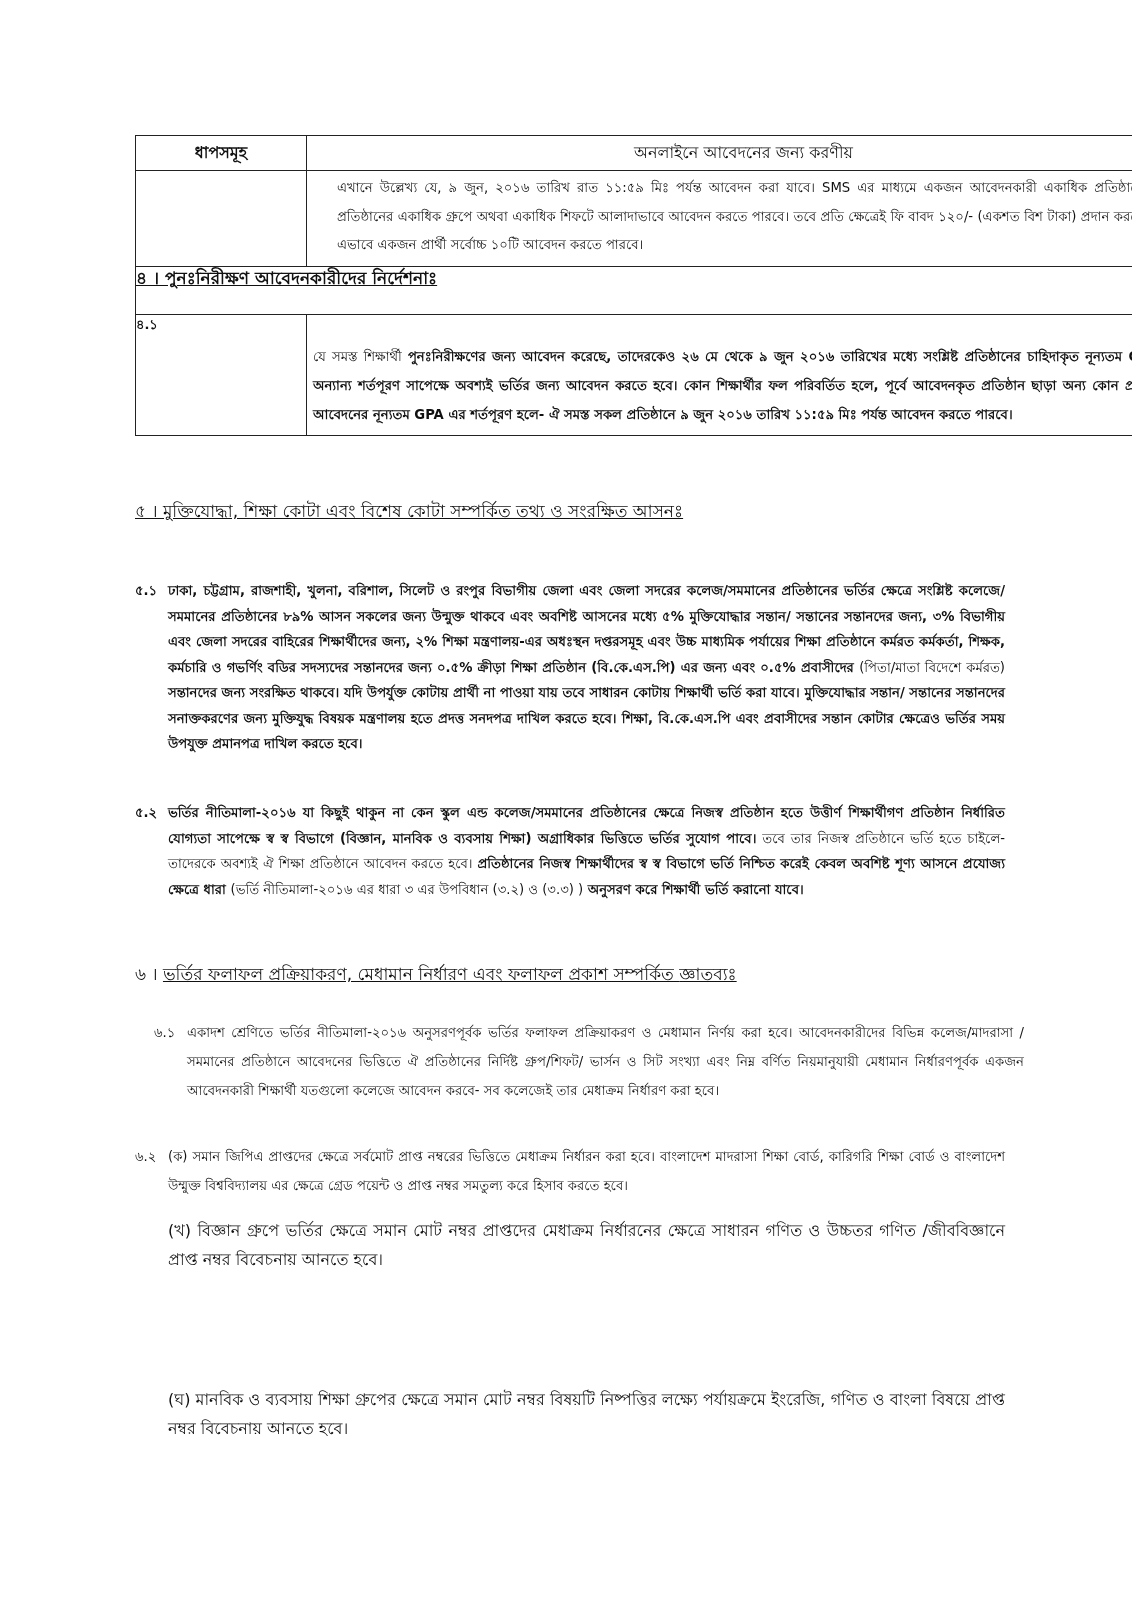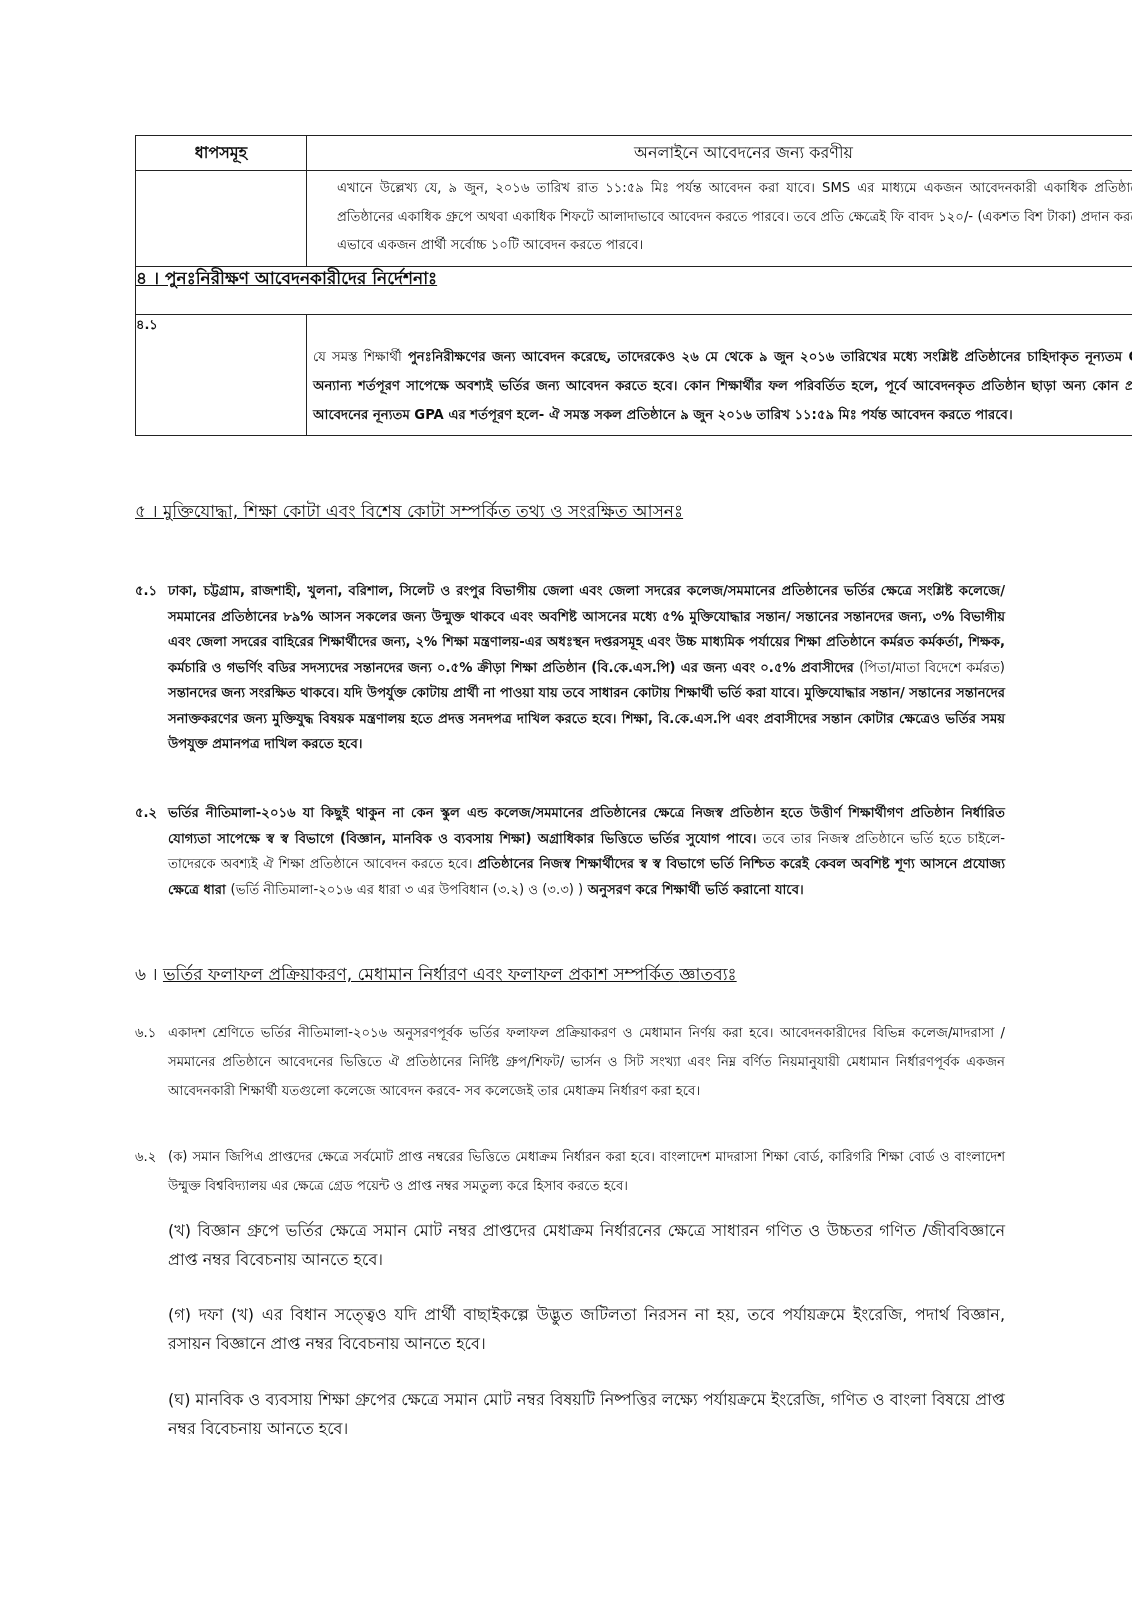--- a/index.html
+++ b/index.html
@@ -74,27 +74,26 @@
 
   <div class="para bold" style="top:800px;">
     <span class="num">৫.২</span>
     <div class="body"><span>ভর্তির নীতিমালা-২০১৬ যা কিছুই থাকুন না কেন স্কুল এন্ড কলেজ/সমমানের প্রতিষ্ঠানের ক্ষেত্রে নিজস্ব প্রতিষ্ঠান হতে উত্তীর্ণ শিক্ষার্থীগণ প্রতিষ্ঠান নির্ধারিত যোগ্যতা সাপেক্ষে স্ব স্ব বিভাগে (বিজ্ঞান, মানবিক ও ব্যবসায় শিক্ষা) অগ্রাধিকার ভিত্তিতে ভর্তির সুযোগ পাবে।</span><span class="normal"> তবে তার নিজস্ব প্রতিষ্ঠানে ভর্তি হতে চাইলে- তাদেরকে অবশ্যই ঐ শিক্ষা প্রতিষ্ঠানে আবেদন করতে হবে। </span><span>প্রতিষ্ঠানের নিজস্ব শিক্ষার্থীদের স্ব স্ব বিভাগে ভর্তি নিশ্চিত করেই কেবল অবশিষ্ট শূণ্য আসনে প্রযোজ্য ক্ষেত্রে ধারা </span><span class="normal">(ভর্তি নীতিমালা-২০১৬ এর ধারা ৩ এর উপবিধান (৩.২) ও (৩.৩) )</span><span> অনুসরণ করে শিক্ষার্থী ভর্তি করানো যাবে।</span></div>
   </div>
 
   <div class="section-heading" style="top:963px;">
     <span>৬ । </span><span class="u"><span>ভর্তির ফলাফল প্রক্রিয়াকরণ, মেধামান নির্ধারণ এবং ফলাফল প্রকাশ সম্পর্কিত </span><span class="b">জ্ঞাতব্যঃ</span></span>
   </div>
 
-  <div class="para light" style="top:1018px;">
+  <div class="para light" style="top:1018px;margin-left:19px;">
     <span class="num">৬.১</span>
     <div class="body">একাদশ শ্রেণিতে ভর্তির নীতিমালা-২০১৬ অনুসরণপূর্বক ভর্তির ফলাফল প্রক্রিয়াকরণ ও মেধামান নির্ণয় করা হবে। আবেদনকারীদের বিভিন্ন কলেজ/মাদরাসা /সমমানের প্রতিষ্ঠানে আবেদনের ভিত্তিতে ঐ প্রতিষ্ঠানের নির্দিষ্ট গ্রুপ/শিফট/ ভার্সন ও সিট সংখ্যা এবং নিম্ন বর্ণিত নিয়মানুযায়ী মেধামান নির্ধারণপূর্বক একজন আবেদনকারী শিক্ষার্থী যতগুলো কলেজে আবেদন করবে- সব কলেজেই তার মেধাক্রম নির্ধারণ করা হবে।</div>
   </div>
 
   <div class="para light" style="top:1142px;">
     <span class="num">৬.২</span>
     <div class="body">(ক) সমান জিপিএ প্রাপ্তদের ক্ষেত্রে সর্বমোট প্রাপ্ত নম্বরের ভিত্তিতে মেধাক্রম নির্ধারন করা হবে। বাংলাদেশ মাদরাসা শিক্ষা বোর্ড, কারিগরি শিক্ষা বোর্ড ও বাংলাদেশ উম্মুক্ত বিশ্ববিদ্যালয় এর ক্ষেত্রে গ্রেড পয়েন্ট ও প্রাপ্ত নম্বর সমতুল্য করে হিসাব করতে হবে।</div>
   </div>
 
   <div class="sub" style="top:1216px;">(খ) বিজ্ঞান গ্রুপে ভর্তির ক্ষেত্রে সমান মোট নম্বর প্রাপ্তদের মেধাক্রম নির্ধারনের ক্ষেত্রে সাধারন গণিত ও উচ্চতর গণিত /জীববিজ্ঞানে প্রাপ্ত নম্বর বিবেচনায় আনতে হবে।</div>
-  <div class="sub" style="top:1300px;">(গ) দফা (খ) এর বিধান সত্ত্বেও যদি প্রার্থী বাছাইকল্পে উদ্ভুত জটিলতা নিরসন না হয়, তবে পর্যায়ক্রমে ইংরেজি, পদার্থ বিজ্ঞান, রসায়ন বিজ্ঞানে প্রাপ্ত নম্বর বিবেচনায় আনতে হবে।</div>
   <div class="sub" style="top:1385px;">(ঘ) মানবিক ও ব্যবসায় শিক্ষা গ্রুপের ক্ষেত্রে সমান মোট নম্বর বিষয়টি নিষ্পত্তির লক্ষ্যে পর্যায়ক্রমে ইংরেজি, গণিত ও বাংলা বিষয়ে প্রাপ্ত নম্বর বিবেচনায় আনতে হবে।</div>
 
 </div>
 
 </body></html>

